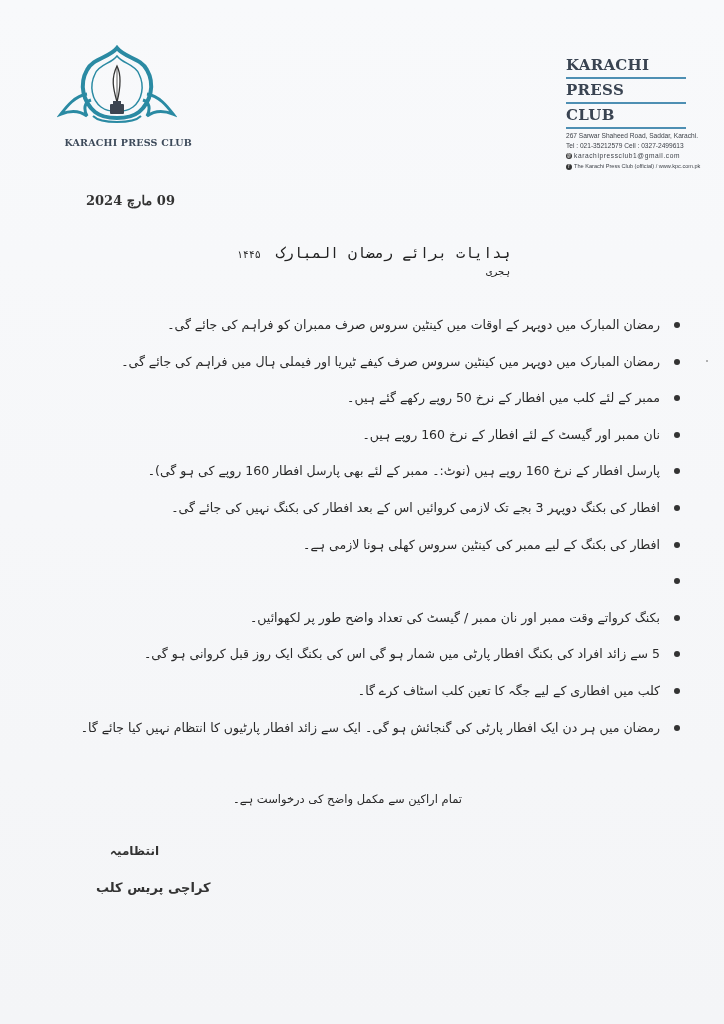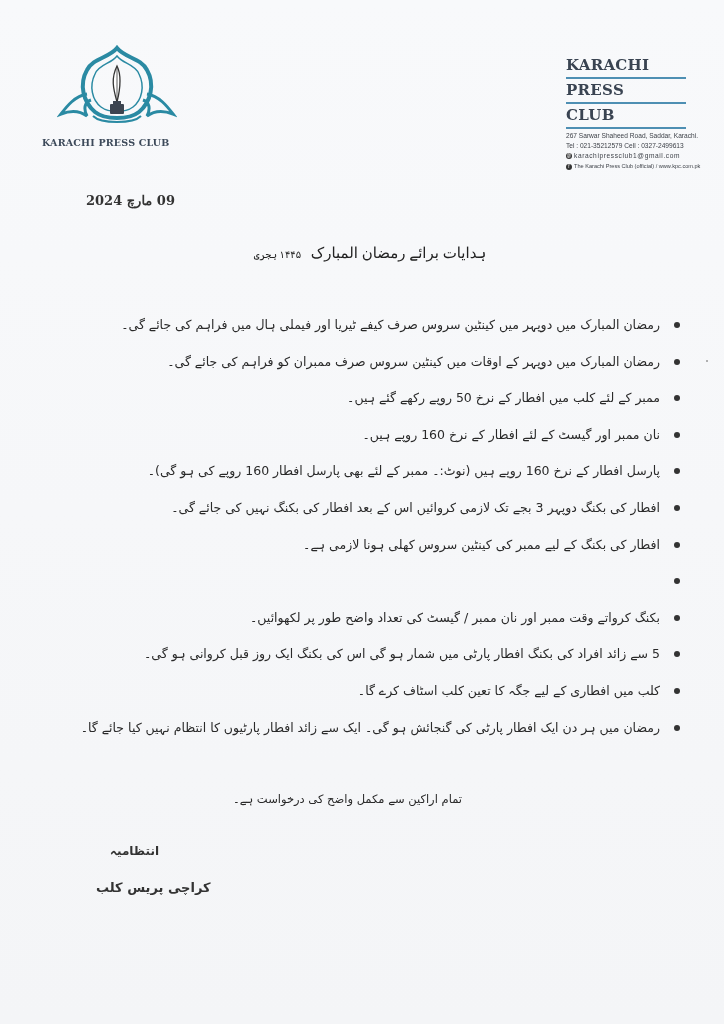--- a/index.html
+++ b/index.html
@@ -13,21 +13,21 @@
   .page {
     position: absolute; inset: 0;
     background: linear-gradient(180deg, #f8f9fb 0%, #f4f5f7 100%);
   }
   
   .logo {
     position: absolute; left: 42px; top: 44px; width: 150px; height: 110px;
   }
   .logo svg { position: absolute; left: 15px; top: 0; }
   .logo-caption {
-    position: absolute; left: 0; top: 93px; width: 150px; text-align: left;
+    position: absolute; left: 0; top: 93px; width: 150px; text-align: right;
     font-family: "DejaVu Serif", serif; font-weight: bold; font-size: 9.5px;
     color: #3d4a5a; letter-spacing: 0.2px;
   }
   
   .hdr {
     position: absolute; left: 566px; top: 56px; width: 120px;
   }
   .hdr-line {
     font-family: "DejaVu Serif", serif; font-weight: bold; color: #3a4452;
     font-size: 15px; line-height: 19px; height: 21px;
@@ -42,22 +42,22 @@
     display: inline-block; width: 6px; height: 6px; border-radius: 50%;
     background: #333; color: #fff; font-size: 4.5px; line-height: 6px;
     text-align: center; vertical-align: middle; margin-right: 2px;
   }
   .date {
     position: absolute; left: 86px; top: 193px;
     font-family: "DejaVu Serif", serif; font-size: 13px; color: #333; font-weight: bold;
   }
   .title {
     position: absolute; left: 230px; top: 244px; width: 280px;
-    direction: rtl; text-align: center;
-    font-family: Liberation Serif, serif; font-size: 15px; color: #222;
+    direction: rtl; 
+    font-family: Liberation Mono, monospace; font-size: 15px; color: #222;
   }
   .title .year { font-size: 10px; margin-right: 6px; }
   .list {
     position: absolute; right: 42px; top: 310px; width: 560px;
     margin: 0; padding: 0; list-style: none;
     direction: rtl;
   }
   .list li {
     height: 36.6px; line-height: 30px;
     font-size: 12.5px; color: #2a2a2a;
@@ -122,22 +122,22 @@
   </div>
 
   <div class="date" dir="rtl">09 مارچ 2024</div>
 
   <div class="title">
     <span>ہدایات برائے رمضان المبارک</span>
     <span class="year">۱۴۴۵ ہجری</span>
   </div>
 
   <ul class="list">
+    <li><span class="bullet"></span><span>رمضان المبارک میں دوپہر کے اوقات میں کینٹین سروس صرف ممبران کو فراہم کی جائے گی۔</span></li>
     <li><span class="bullet"></span><span>رمضان المبارک میں دوپہر میں کینٹین سروس صرف کیفے ٹیریا اور فیملی ہال میں فراہم کی جائے گی۔</span></li>
-    <li><span class="bullet"></span><span>رمضان المبارک میں دوپہر کے اوقات میں کینٹین سروس صرف ممبران کو فراہم کی جائے گی۔</span></li>
     <li><span class="bullet"></span><span>ممبر کے لئے کلب میں افطار کے نرخ 50 روپے رکھے گئے ہیں۔</span></li>
     <li><span class="bullet"></span><span>نان ممبر اور گیسٹ کے لئے افطار کے نرخ 160 روپے ہیں۔</span></li>
     <li><span class="bullet"></span><span>پارسل افطار کے نرخ 160 روپے ہیں (نوٹ:۔ ممبر کے لئے بھی پارسل افطار 160 روپے کی ہو گی)۔</span></li>
     <li><span class="bullet"></span><span>افطار کی بکنگ دوپہر 3 بجے تک لازمی کروائیں اس کے بعد افطار کی بکنگ نہیں کی جائے گی۔</span></li>
     <li><span class="bullet"></span><span>افطار کی بکنگ کے لیے ممبر کی کینٹین سروس کھلی ہونا لازمی ہے۔</span></li>
     <li><span class="bullet"></span></li>
     <li><span class="bullet"></span><span>بکنگ کرواتے وقت ممبر اور نان ممبر / گیسٹ کی تعداد واضح طور پر لکھوائیں۔</span></li>
     <li><span class="bullet"></span><span>5 سے زائد افراد کی بکنگ افطار پارٹی میں شمار ہو گی اس کی بکنگ ایک روز قبل کروانی ہو گی۔</span></li>
     <li><span class="bullet"></span><span>کلب میں افطاری کے لیے جگہ کا تعین کلب اسٹاف کرے گا۔</span></li>
     <li><span class="bullet"></span><span>رمضان میں ہر دن ایک افطار پارٹی کی گنجائش ہو گی۔ ایک سے زائد افطار پارٹیوں کا انتظام نہیں کیا جائے گا۔</span></li>

